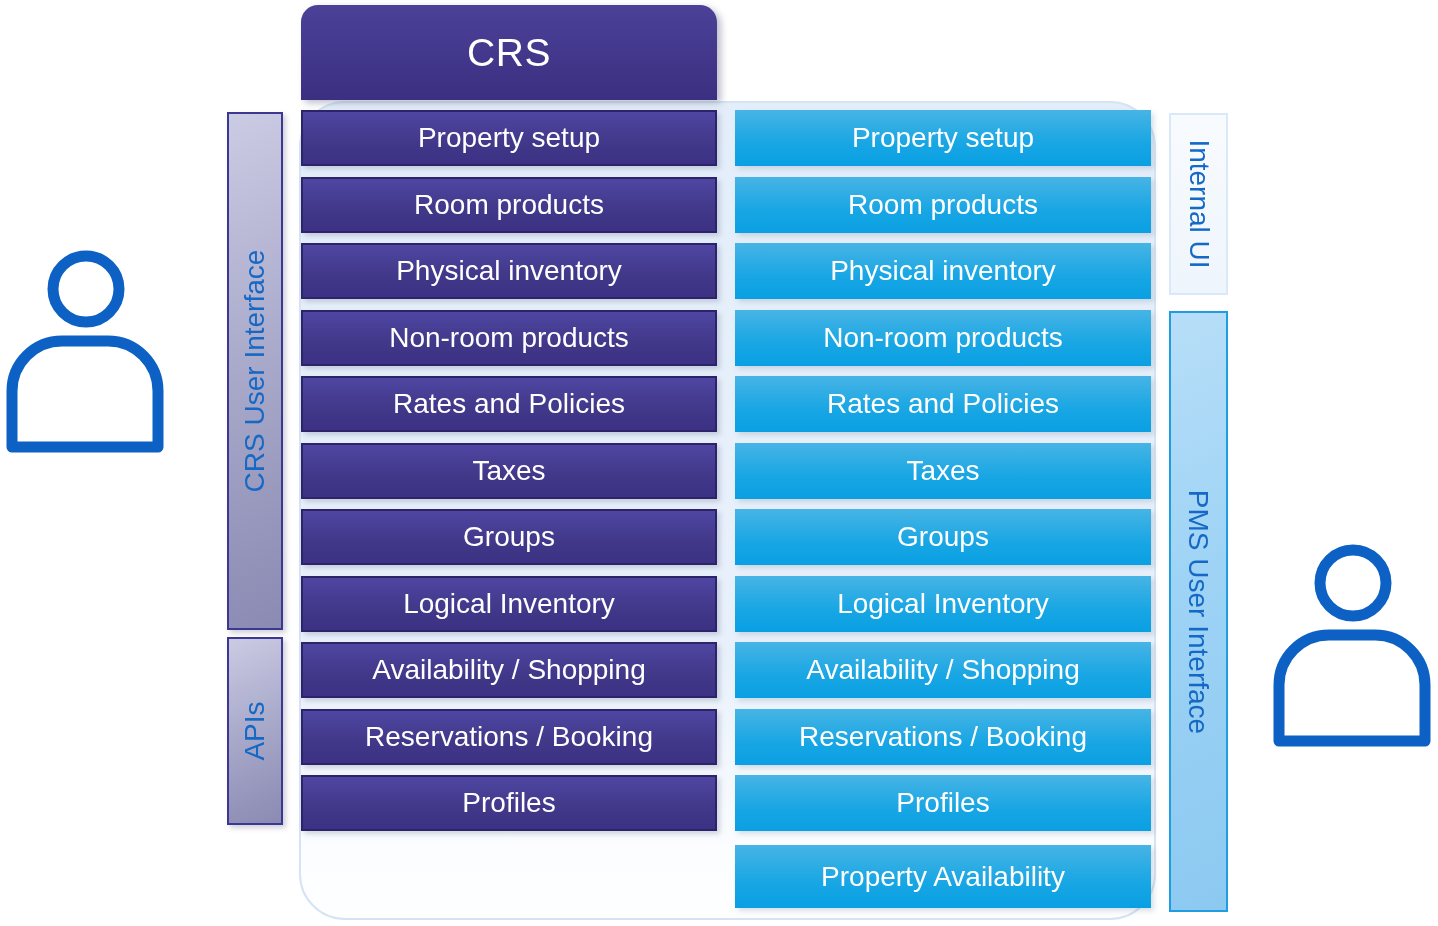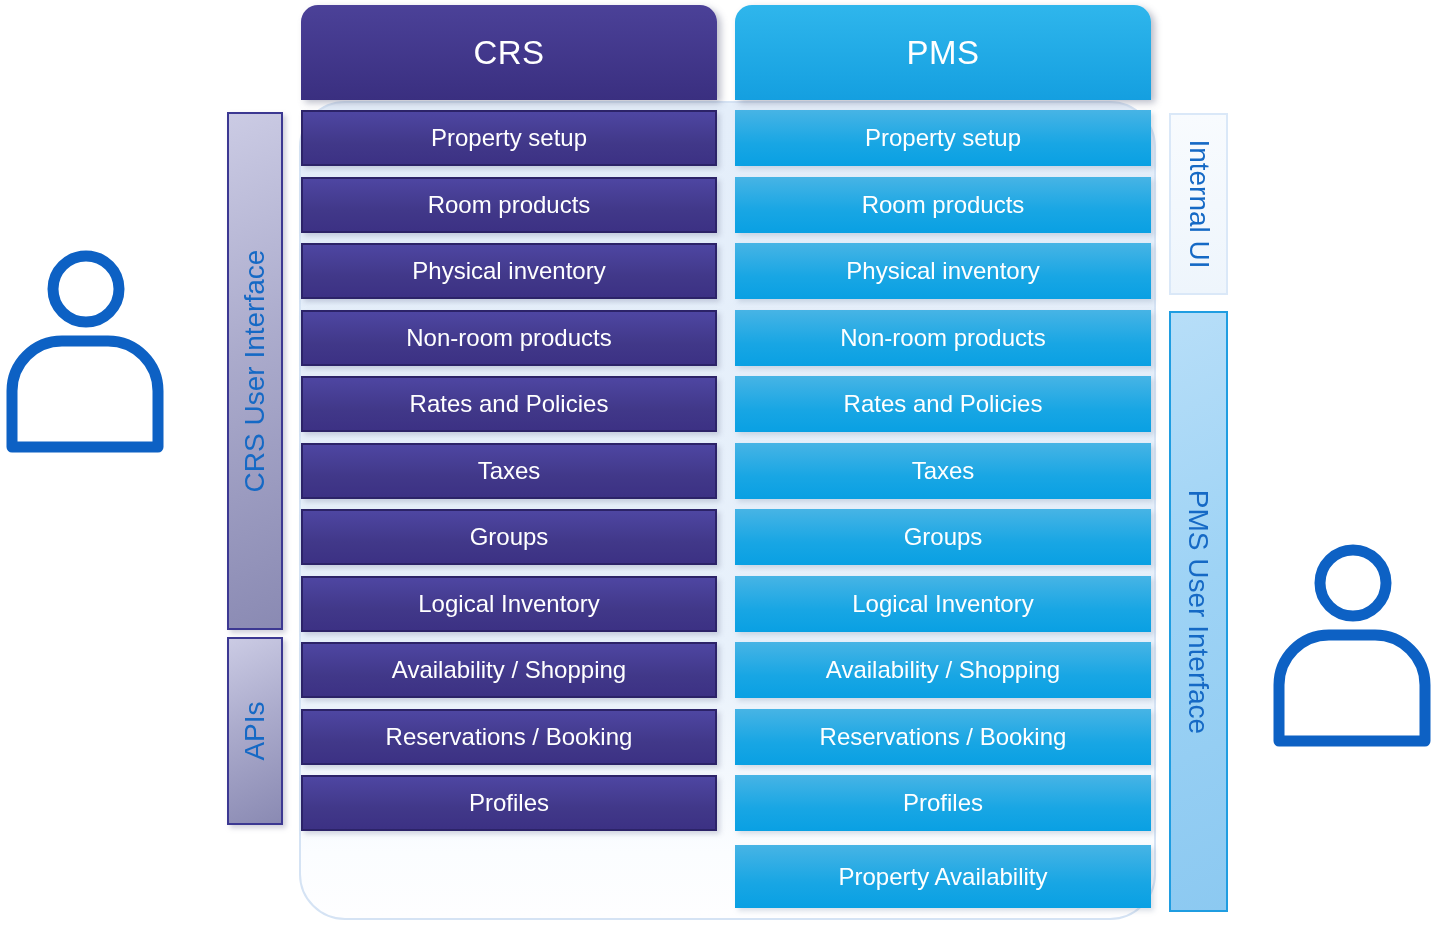--- a/index.html
+++ b/index.html
@@ -9,32 +9,32 @@
   .backdrop {
     position:absolute; left:299px; top:101px; width:857px; height:819px;
     box-sizing:border-box; border:2px solid #d5e3f4; border-radius:46px;
     background:linear-gradient(180deg,#e4eefa 0%,#e8f1fb 68%,#fbfdff 92%,#fefeff 100%);
   }
 
   
   .hdr {
     position:absolute; top:5px; width:416px; height:95px;
     border-radius:17px 17px 0 0; display:flex; align-items:center; justify-content:center;
-    color:#ffffff; font-size:33px; letter-spacing:.5px;
+    color:#ffffff; font-size:39px; letter-spacing:.5px;
     box-shadow:4px 3px 7px rgba(108,114,140,.45);
   }
   .hdr-crs { left:301px; background:linear-gradient(180deg,#4b4198 0%,#3a2f80 100%); }
   .hdr-pms { left:735px; background:linear-gradient(180deg,#2fb6ec 0%,#149fe0 100%); }
 
   
   .row {
     position:absolute; width:416px; height:56px; box-sizing:border-box;
     top:calc(110px + var(--i) * 66.5px);
     display:flex; align-items:center; justify-content:center;
-    color:#ffffff; font-size:24px; white-space:nowrap;
+    color:#ffffff; font-size:28px; white-space:nowrap;
   }
   .crs-row {
     left:301px; border:2px solid #2c2368;
     background:linear-gradient(180deg,#4e46a2 0%,#413889 60%,#3c3184 100%);
     box-shadow:3px 3px 5px rgba(112,118,150,.30);
   }
   .pms-row {
     left:735px;
     background:linear-gradient(180deg,#47b4e5 0%,#18a6e4 60%,#09a0e3 100%);
     box-shadow:3px 3px 5px rgba(112,130,160,.25);
@@ -85,21 +85,20 @@
     <circle cx="81" cy="42" r="33" fill="none" stroke="#0d61c4" stroke-width="11"></circle>
     <path d="M7 200 v-56 a50 50 0 0 1 50 -50 h46 a50 50 0 0 1 50 50 v56 z" fill="none" stroke="#0d61c4" stroke-width="11" stroke-linejoin="round"></path>
   </svg>
 
   <svg class="person person-right" width="160" height="206" viewBox="0 0 160 206">
     <circle cx="81" cy="42" r="33" fill="none" stroke="#0d61c4" stroke-width="11"></circle>
     <path d="M7 200 v-56 a50 50 0 0 1 50 -50 h46 a50 50 0 0 1 50 50 v56 z" fill="none" stroke="#0d61c4" stroke-width="11" stroke-linejoin="round"></path>
   </svg>
 
   <div class="hdr hdr-crs">CRS</div>
-  <div class="hdr hdr-pms">PMS</div>
 
   <div class="row crs-row" style="--i:0">Property setup</div>
   <div class="row crs-row" style="--i:1">Room products</div>
   <div class="row crs-row" style="--i:2">Physical inventory</div>
   <div class="row crs-row" style="--i:3">Non-room products</div>
   <div class="row crs-row" style="--i:4">Rates and Policies</div>
   <div class="row crs-row" style="--i:5">Taxes</div>
   <div class="row crs-row" style="--i:6">Groups</div>
   <div class="row crs-row" style="--i:7">Logical Inventory</div>
   <div class="row crs-row" style="--i:8">Availability / Shopping</div>

